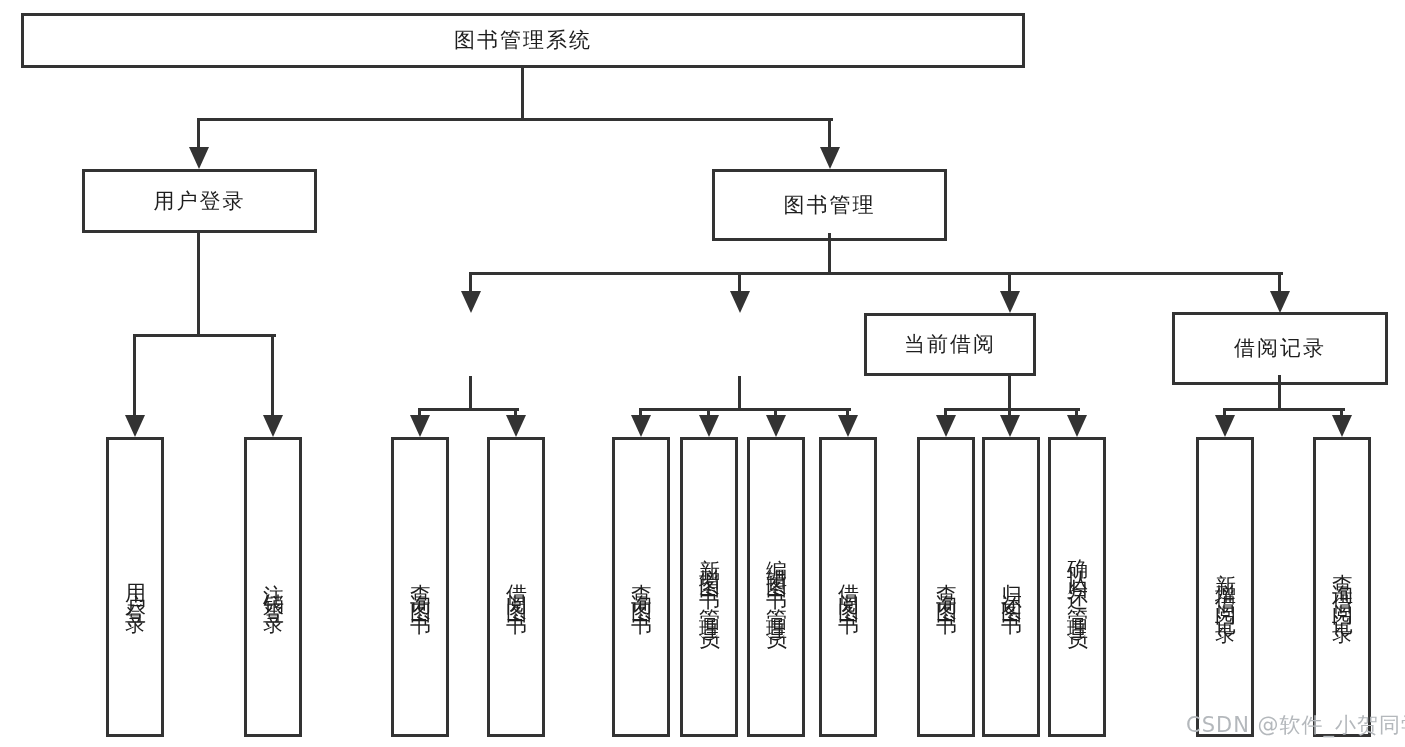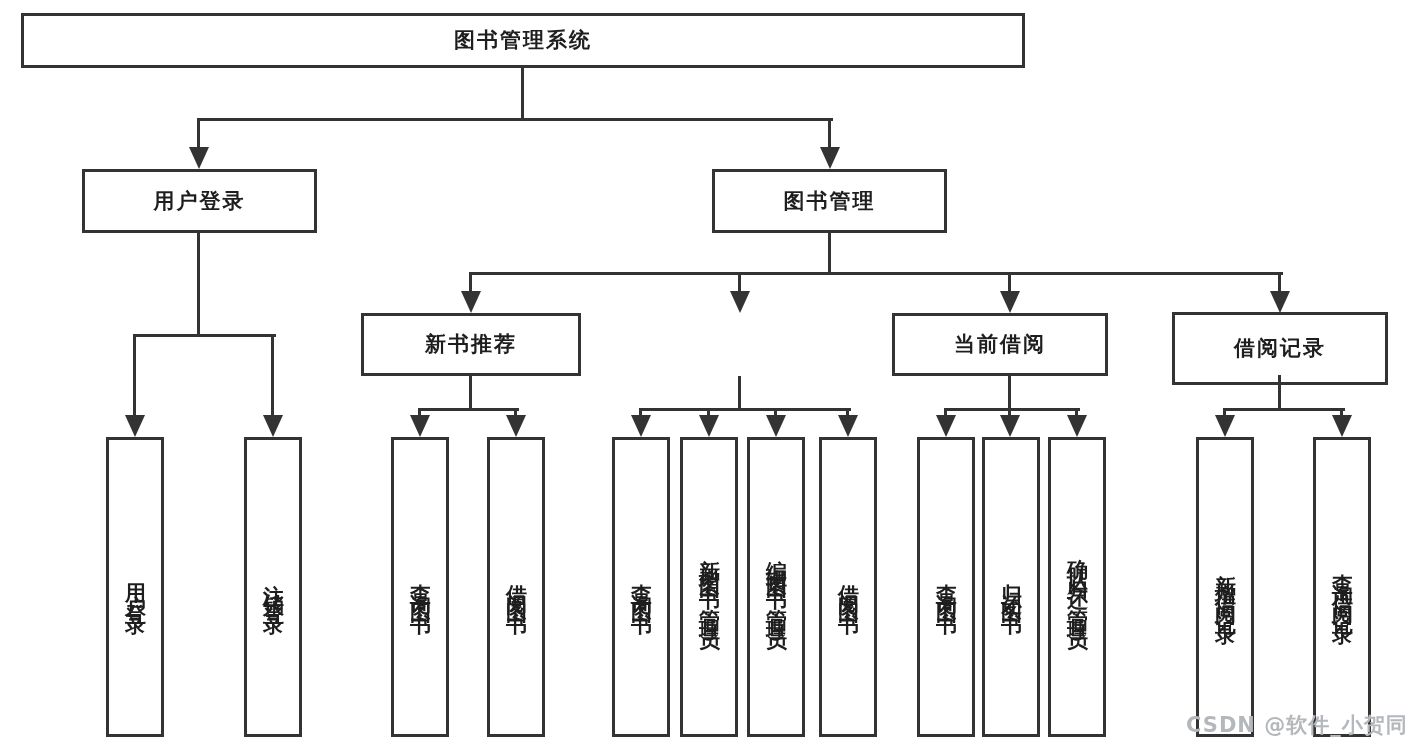--- a/index.html
+++ b/index.html
@@ -1,21 +1,21 @@
 <!DOCTYPE html>
 <html><head>
 <meta charset="utf-8">
 <style>
   html,body{margin:0;padding:0;}
   body{
     width:1405px;height:747px;position:relative;background:#ffffff;
     font-family:"DejaVu Sans","Liberation Sans",sans-serif;
     overflow:hidden;
   }
-  .stage{position:absolute;left:0;top:0;width:1405px;height:747px;font-weight:bold;}
+  .stage{position:absolute;left:0;top:0;width:1405px;height:747px;}
   .box{
     position:absolute;box-sizing:border-box;
     border:3px solid #333333;background:#ffffff;
     display:flex;align-items:center;justify-content:center;
     font-size:21px;color:#1e1e1e;letter-spacing:2px;line-height:1;
     white-space:nowrap;
   }
   .vbox{
     writing-mode:vertical-rl;text-orientation:mixed;
     letter-spacing:10px;font-size:21px;white-space:normal;
@@ -40,42 +40,41 @@
   <div class="box" style="left:21px;top:13px;width:1004px;height:55px">图书管理系统</div>
 
   <div class="vl" style="left:521px;top:68px;height:52px"></div>
   <div class="hl" style="left:197px;top:118px;width:636px"></div>
   <div class="vl" style="left:197px;top:118px;height:33px"></div>
   <div class="ah" style="left:189px;top:147px"></div>
   <div class="vl" style="left:828px;top:118px;height:33px"></div>
   <div class="ah" style="left:820px;top:147px"></div>
 
   <div class="box" style="left:82px;top:169px;width:235px;height:64px">用户登录</div>
-  <div class="box" style="left:712px;top:169px;width:235px;height:64px">图书管理</div>
+  <div class="box" style="left:712px;top:169px;width:235px;height:72px">图书管理</div>
 
   <div class="vl" style="left:197px;top:233px;height:104px"></div>
   <div class="hl" style="left:133px;top:334px;width:143px"></div>
   <div class="vl" style="left:133px;top:334px;height:83px"></div>
   <div class="ah" style="left:125px;top:415px"></div>
   <div class="vl" style="left:271px;top:334px;height:83px"></div>
   <div class="ah" style="left:263px;top:415px"></div>
 
   <div class="vl" style="left:828px;top:233px;height:42px"></div>
   <div class="hl" style="left:469px;top:272px;width:814px"></div>
   <div class="vl" style="left:469px;top:272px;height:21px"></div>
   <div class="ah" style="left:461px;top:291px"></div>
   <div class="vl" style="left:738px;top:272px;height:21px"></div>
   <div class="ah" style="left:730px;top:291px"></div>
   <div class="vl" style="left:1008px;top:272px;height:21px"></div>
   <div class="ah" style="left:1000px;top:291px"></div>
   <div class="vl" style="left:1278px;top:272px;height:21px"></div>
   <div class="ah" style="left:1270px;top:291px"></div>
 
-  <div class="box" style="left:361px;top:313px;width:220px;height:63px">新书推荐</div>
-  <div class="box" style="left:892px;top:313px;width:216px;height:63px">当前借阅</div>
+  <div class="box" style="left:864px;top:313px;width:172px;height:63px">当前借阅</div>
   <div class="box" style="left:1172px;top:312px;width:216px;height:73px">借阅记录</div>
 
   <div class="vl" style="left:469px;top:376px;height:35px"></div>
   <div class="hl" style="left:418px;top:408px;width:101px"></div>
   <div class="vl" style="left:418px;top:408px;height:9px"></div>
   <div class="ah" style="left:410px;top:415px"></div>
   <div class="vl" style="left:514px;top:408px;height:9px"></div>
   <div class="ah" style="left:506px;top:415px"></div>
 
   <div class="vl" style="left:738px;top:376px;height:35px"></div>

